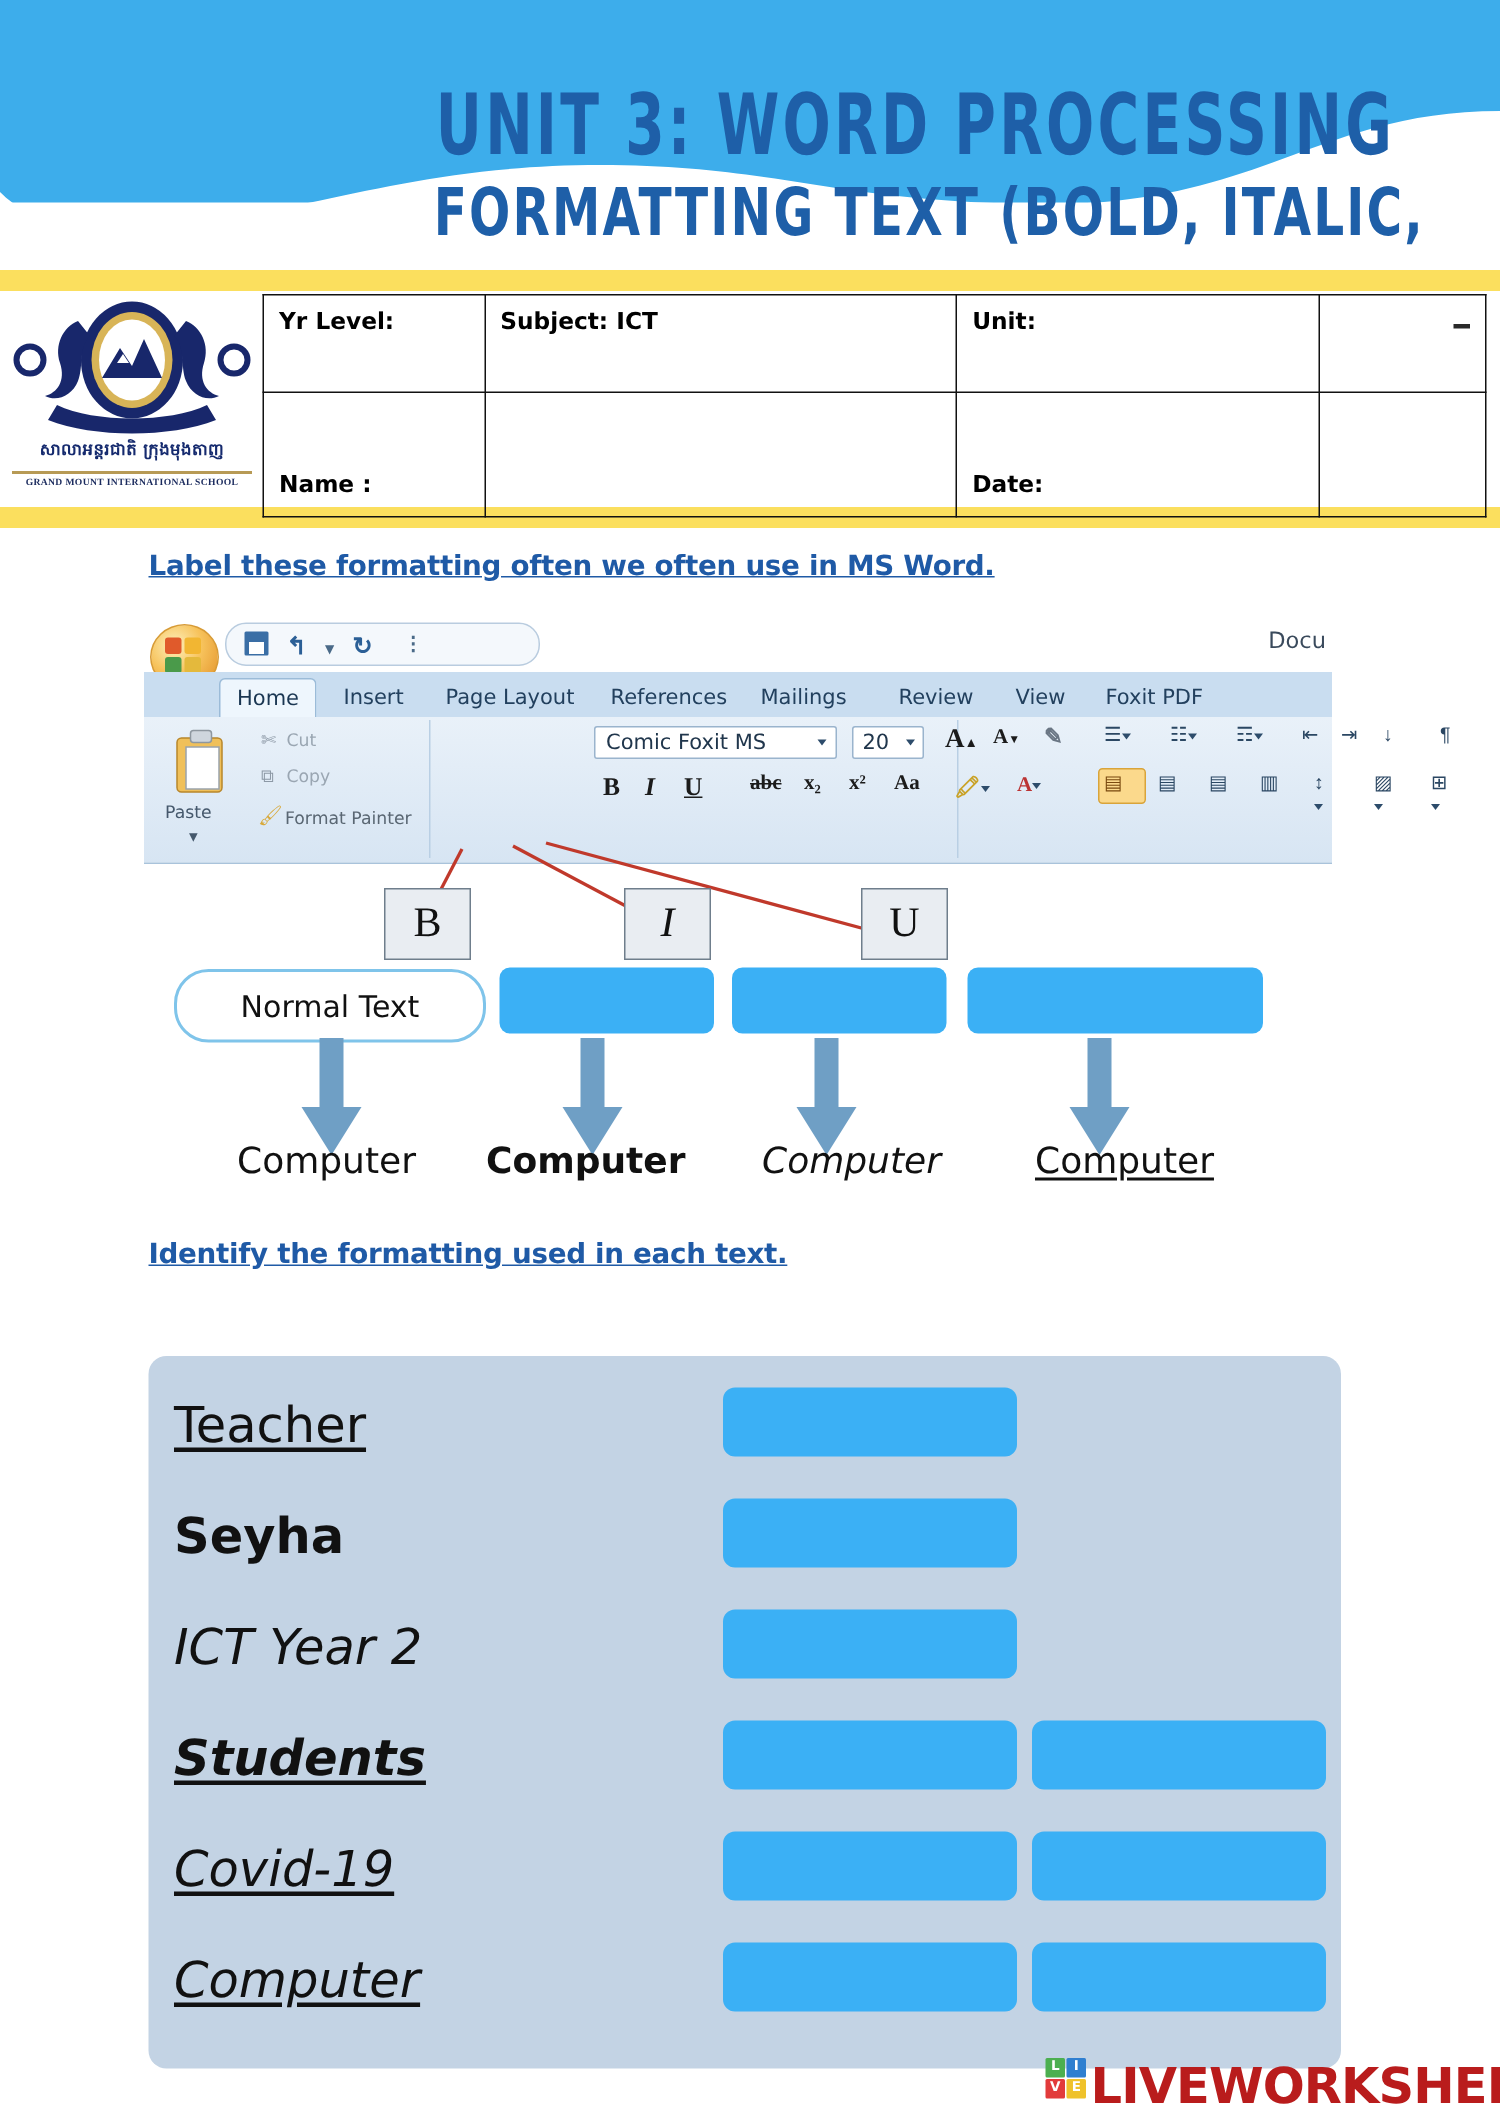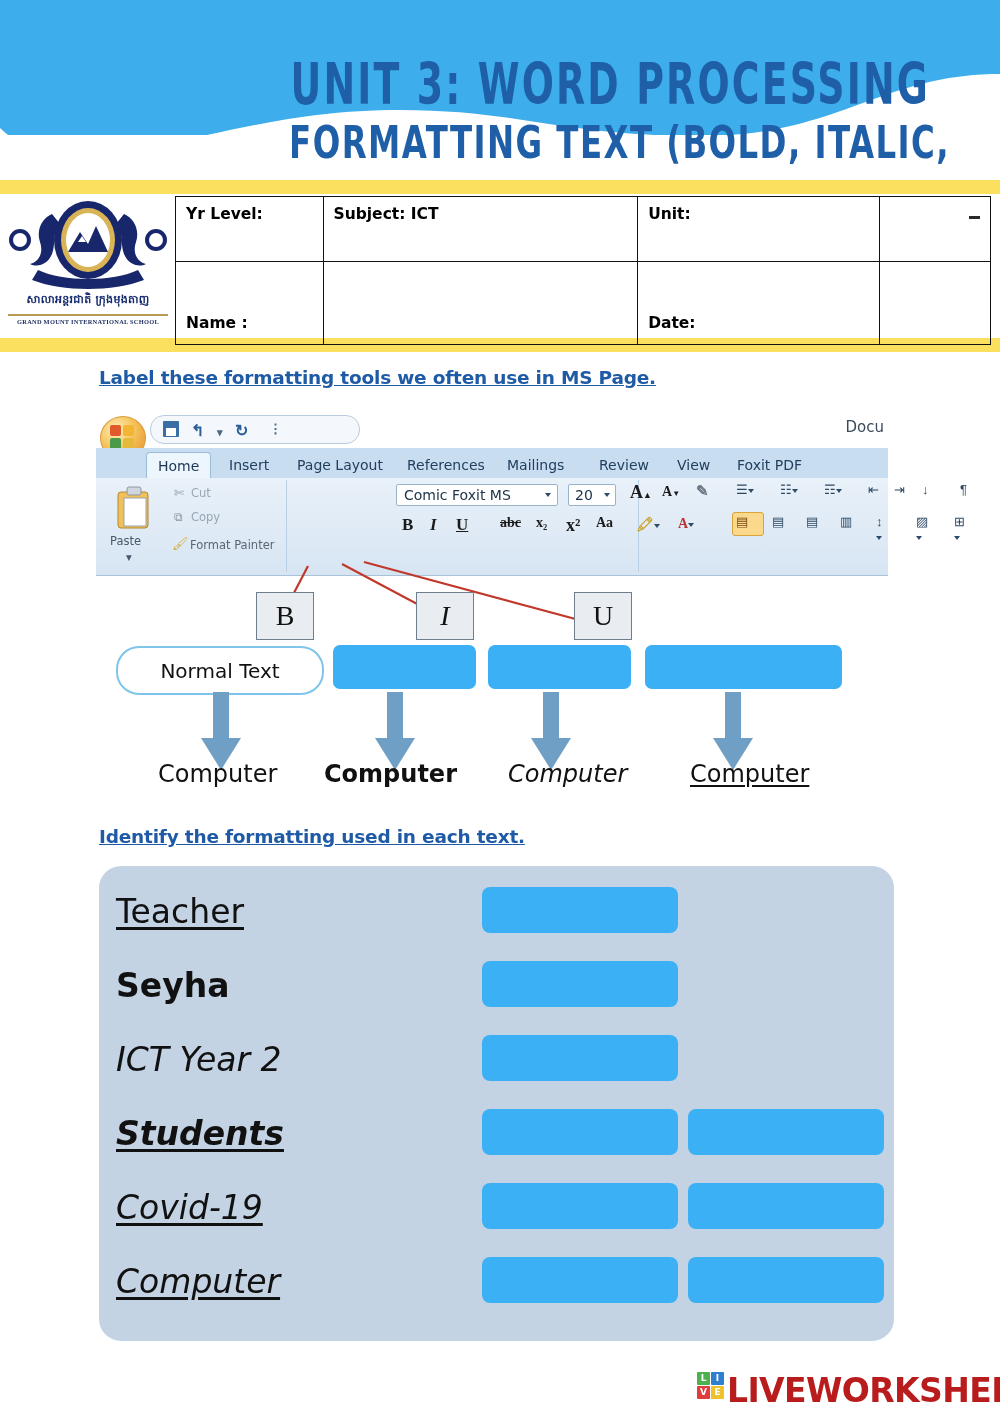--- a/index.html
+++ b/index.html
@@ -117,22 +117,22 @@
   .bluefield{position:absolute;background:#3bb0f5;border-radius:7px;}
   .bf1{left:333px;top:645px;width:143px;height:44px;}
   .bf2{left:488px;top:645px;width:143px;height:44px;}
   .bf3{left:645px;top:645px;width:197px;height:44px;}
 
   .dnarrow{position:absolute;width:46px;height:78px;}
   .word{position:absolute;top:760px;font-family:"DejaVu Sans", sans-serif;font-size:24px;color:#111;
     white-space:nowrap;}
 
   
-  .panel{position:absolute;left:99px;top:866px;width:795px;height:475px;background:#c3d3e4;
-    border-radius:22px;}
+  .panel{position:absolute;left:99px;top:904px;width:795px;height:475px;background:#c3d3e4;
+    border-radius:12px;}
   .exrow{position:absolute;left:0;width:795px;height:74px;}
   .exlabel{position:absolute;left:17px;top:0;height:74px;display:flex;align-items:center;
     font-family:"DejaVu Sans", sans-serif;font-size:33px;color:#111;white-space:nowrap;}
   .exfield{position:absolute;background:#3bb0f5;border-radius:8px;height:46px;width:196px;top:13px;}
   .exfield.a{left:383px;}
   .exfield.b{left:589px;}
 
   .u-line{text-decoration:underline;text-underline-offset:4px;}
 
   
@@ -186,21 +186,21 @@
   </tr>
   <tr class="r2">
     <td class="c-yr">Name :</td>
     <td class="c-sub"></td>
     <td class="c-unit">Date:</td>
     <td class="c-mark"></td>
   </tr>
 </tbody>
   </table>
 
-<div class="instr one">Label these formatting tools we often use in MS Page.</div>
+<div class="instr one">Label these formatting often we often use in MS Word.</div>
 
 <div class="ribbon">
   <div class="rb-title">
     <div class="office-orb">
       <div class="orb-inner">
         <div class="orb-sq" style="left:0;top:0;background:#e05a2b;"></div>
         <div class="orb-sq" style="left:13px;top:0;background:#f2b632;"></div>
         <div class="orb-sq" style="left:0;top:13px;background:#4a9a4a;"></div>
         <div class="orb-sq" style="left:13px;top:13px;background:#e4b93c;"></div>
       </div>
@@ -259,21 +259,21 @@
   <div class="sizebox">
     <span>20</span>
     <span style="float:right;margin:6px 5px 0 0;" class="caret"></span>
   </div>
 
   <div class="fbtn" style="left:306px;">B</div>
   <div class="fbtn" style="left:334px;font-style:italic;">I</div>
   <div class="fbtn" style="left:360px;text-decoration:underline;">U</div>
   <div class="fbtn" style="left:404px;font-size:14px;text-decoration:line-through;">abc</div>
   <div class="fbtn" style="left:440px;font-size:14px;">x₂</div>
-  <div class="fbtn" style="left:470px;font-size:18px;">x²</div>
+  <div class="fbtn" style="left:470px;font-size:14px;">x²</div>
   <div class="fbtn" style="left:500px;font-size:14px;">Aa</div>
 
   <div class="fbtn" style="left:534px;top:70px;font-size:18px;">A<span style="font-size:9px;">▲</span></div>
   <div class="fbtn" style="left:566px;top:72px;font-size:14px;">A<span style="font-size:8px;">▼</span></div>
   <div class="fbtn" style="left:600px;top:70px;font-size:15px;color:#6a7684;">✎</div>
   <div class="fbtn" style="left:540px;top:104px;font-size:14px;color:#c9a227;">🖍<span class="caret"></span></div>
   <div class="fbtn" style="left:582px;top:104px;font-size:14px;color:#b33;">A<span class="caret"></span></div>
 
   <div class="pbtn" style="left:640px;top:70px;">☰<span class="caret"></span></div>
   <div class="pbtn" style="left:684px;top:70px;">☷<span class="caret"></span></div>

